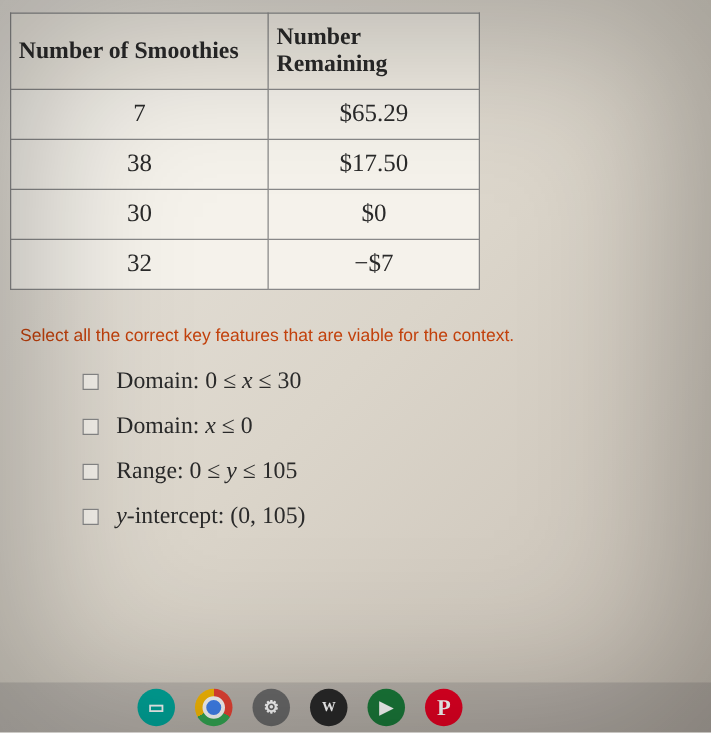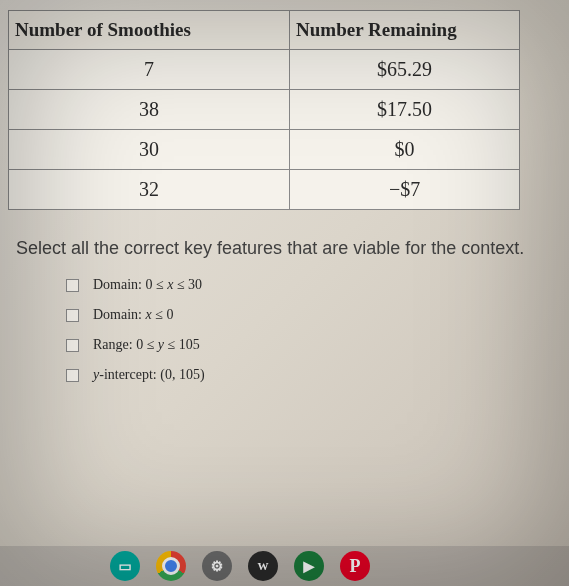--- a/index.html
+++ b/index.html
@@ -10,53 +10,53 @@
       font-family: Georgia, 'Times New Roman', serif;
       color: #2a2a2a;
       position: relative;
       overflow: hidden;
     }
     .content {
       padding: 10px 8px 0 8px;
     }
     table {
       border-collapse: collapse;
-      width: 512px;
+      width: 376px;
       background: #f5f2eb;
     }
     th {
       border: 1px solid #888;
       padding: 8px 6px;
       font-weight: bold;
       font-size: 19px;
       text-align: left;
       background: #f0ece3;
     }
     th:first-child { width: 55%; }
     td {
       border: 1px solid #888;
       padding: 8px 6px;
       text-align: center;
       font-size: 20px;
       background: #f5f2eb;
     }
     .prompt {
       margin: 28px 8px 18px 8px;
-      font-size: 18px;
-      color: #404040;
+      font-size: 14px;
+      color: #c2410c;
       font-family: Arial, sans-serif;
     }
     .options {
       margin-left: 58px;
     }
     .option {
       display: flex;
       align-items: center;
       margin-bottom: 14px;
-      font-size: 14px;
+      font-size: 19px;
       font-family: Georgia, serif;
     }
     .checkbox {
       width: 13px;
       height: 13px;
       border: 1.5px solid #888;
       margin-right: 14px;
       flex-shrink: 0;
       background: #f5f2eb;
     }

